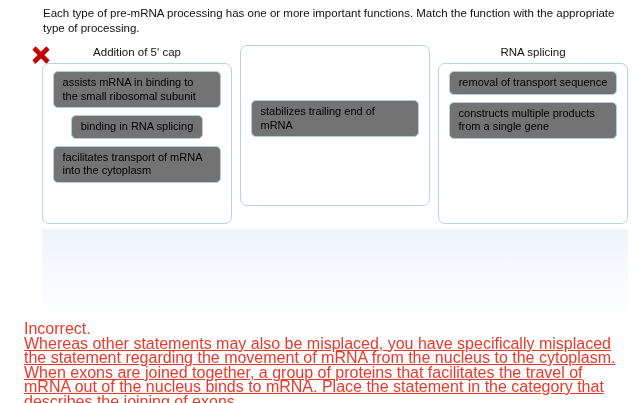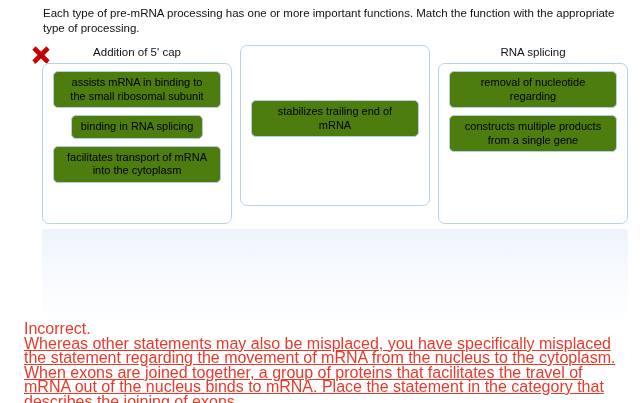--- a/index.html
+++ b/index.html
@@ -74,26 +74,25 @@
     flex-direction: column;
     align-items: center;
     gap: 7px;
   }
   .col-box.centered {
     justify-content: center;
     padding-top: 0;
     padding-bottom: 14px;
   }
   .chip {
-    background: #4d7c0f;
+    background: #737373;
     border: 1px solid #b2cde4;
     border-radius: 5px;
     font-size: 11px;
     line-height: 13.5px;
-    text-align: center;
     color: #000000;
     padding: 4px 9px;
     box-sizing: border-box;
     max-width: 96%;
   }
 
   
   #bank {
     position: absolute;
     left: 42px;
@@ -148,21 +147,21 @@
 
   <div class="column">
     <div class="col-box centered">
       <div class="chip">stabilizes trailing end of mRNA</div>
     </div>
   </div>
 
   <div class="column">
     <div class="col-header">RNA splicing</div>
     <div class="col-box">
-      <div class="chip">removal of nucleotide regarding</div>
+      <div class="chip">removal of transport sequence</div>
       <div class="chip">constructs multiple products from a single gene</div>
     </div>
   </div>
 
 </div>
 
 <div id="bank"></div>
 
 <div id="feedback">
   <span class="fb-line">Incorrect.</span>

